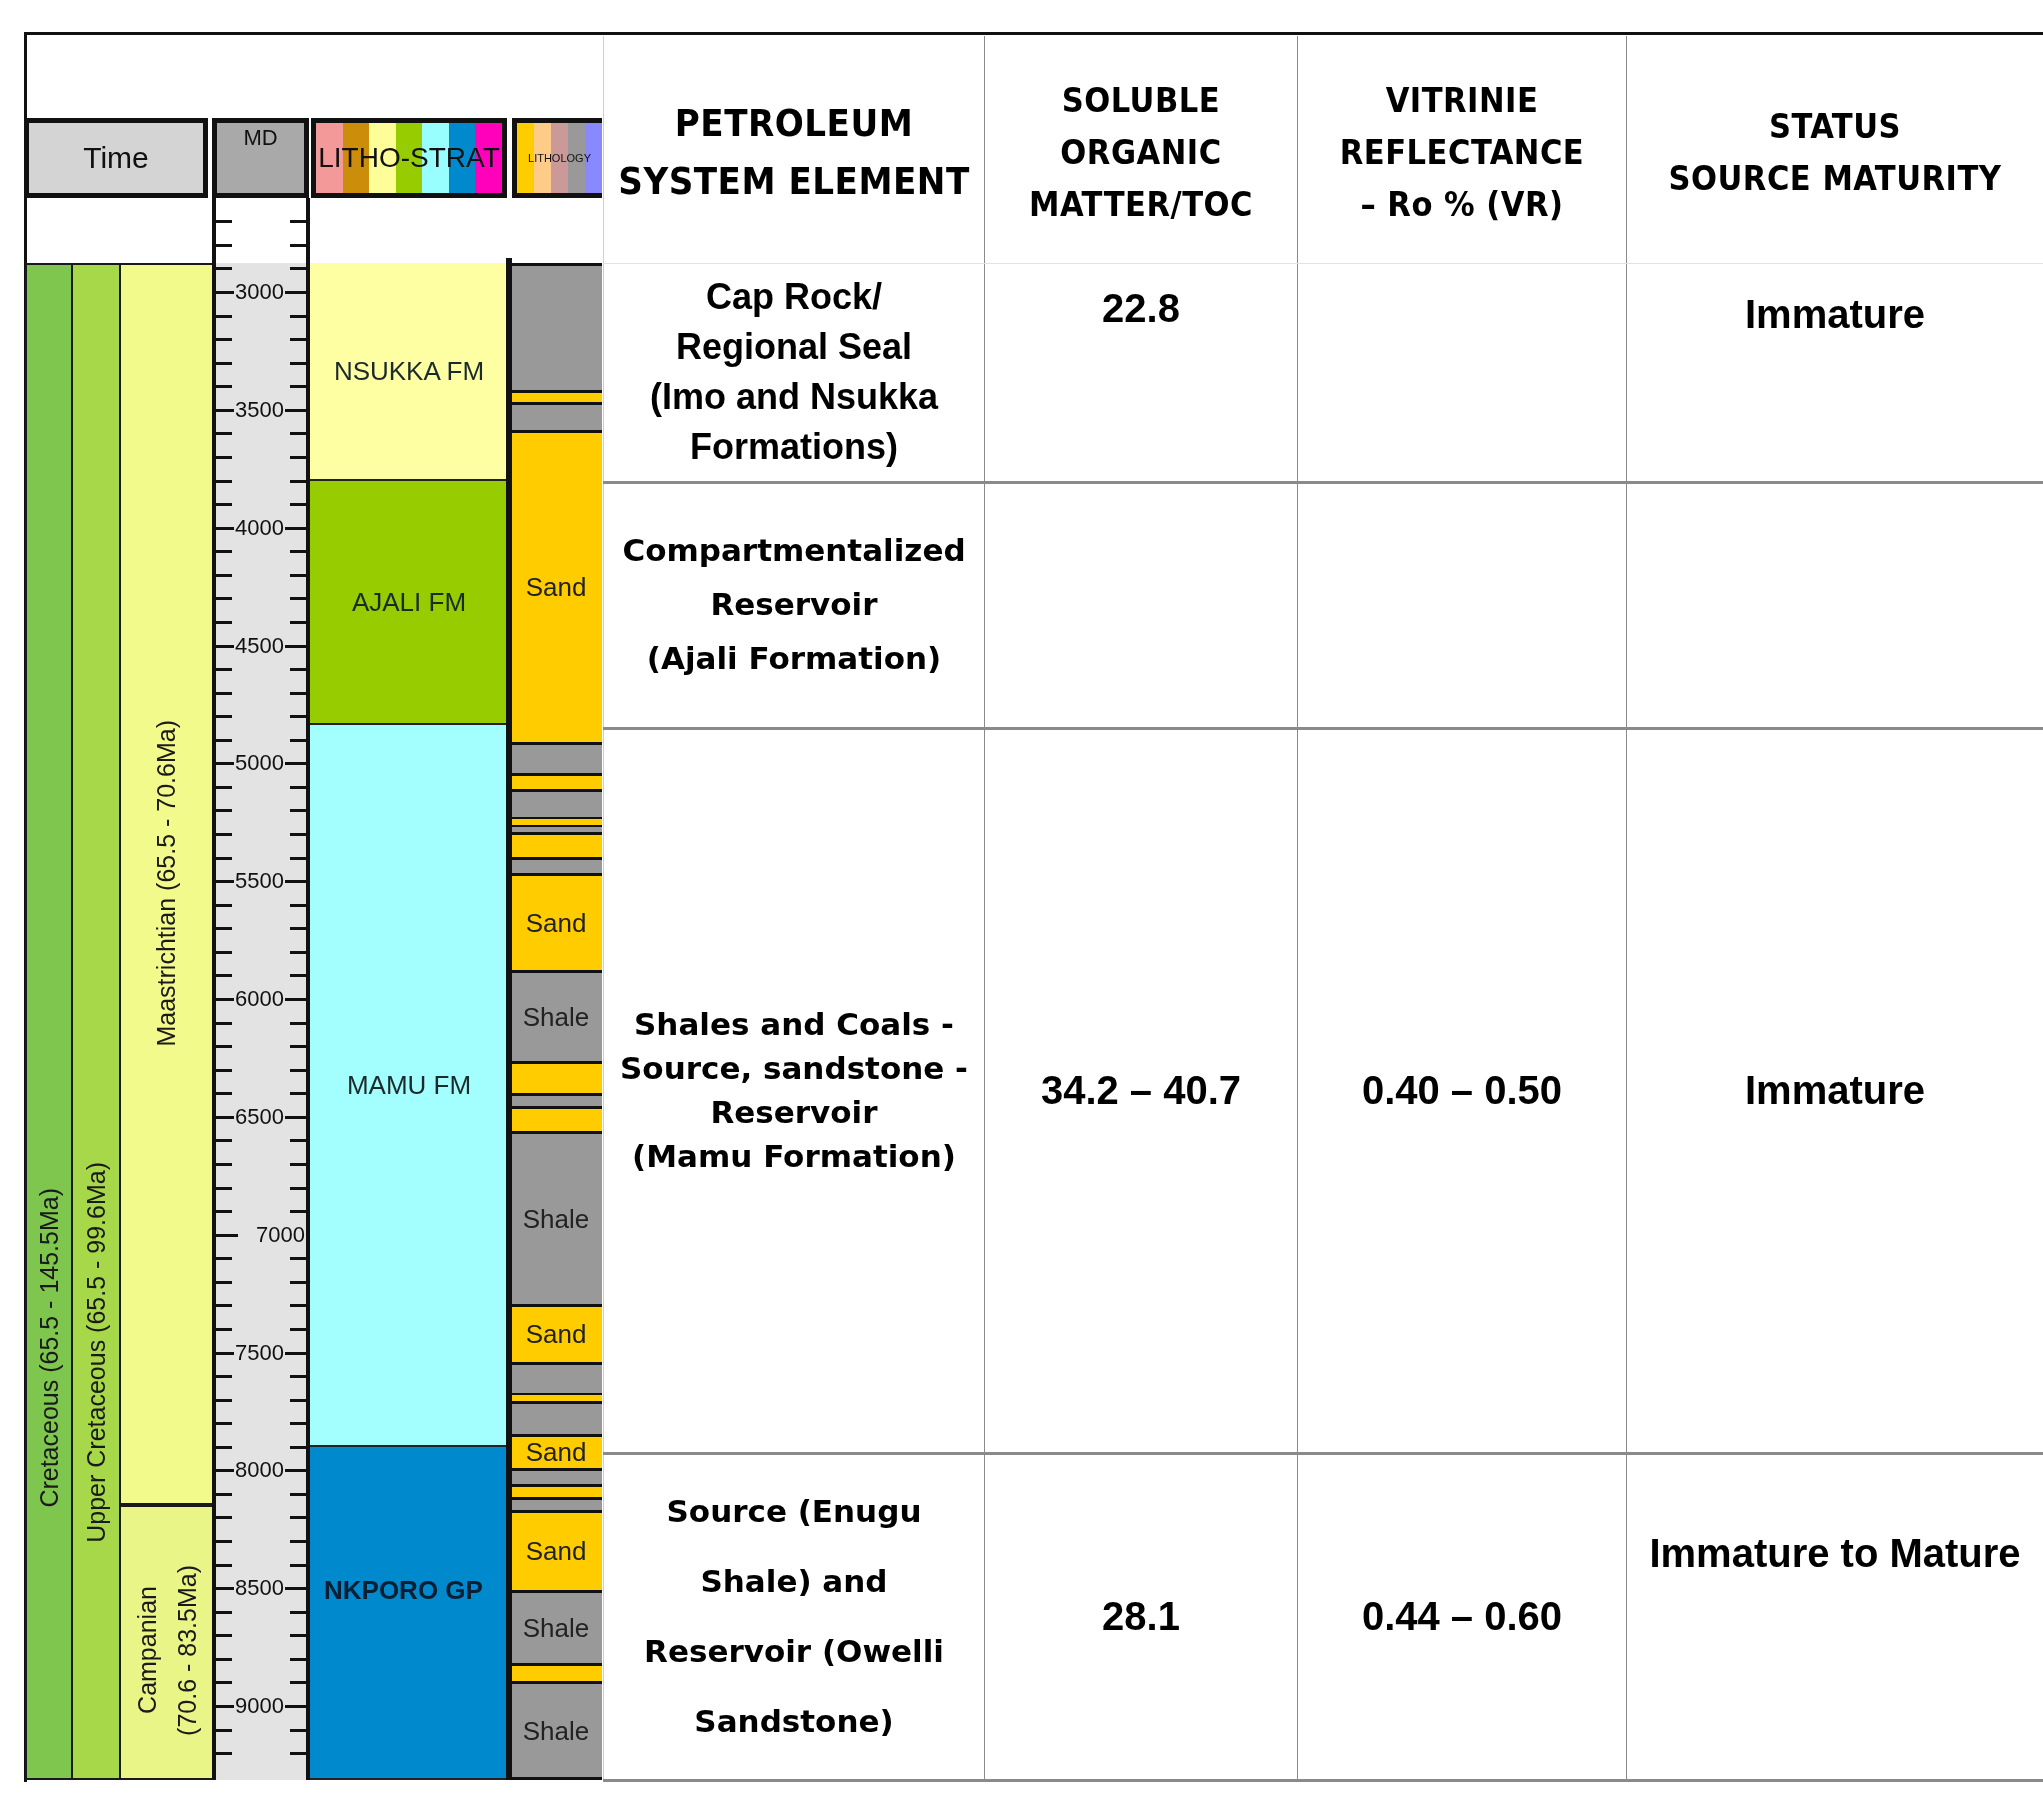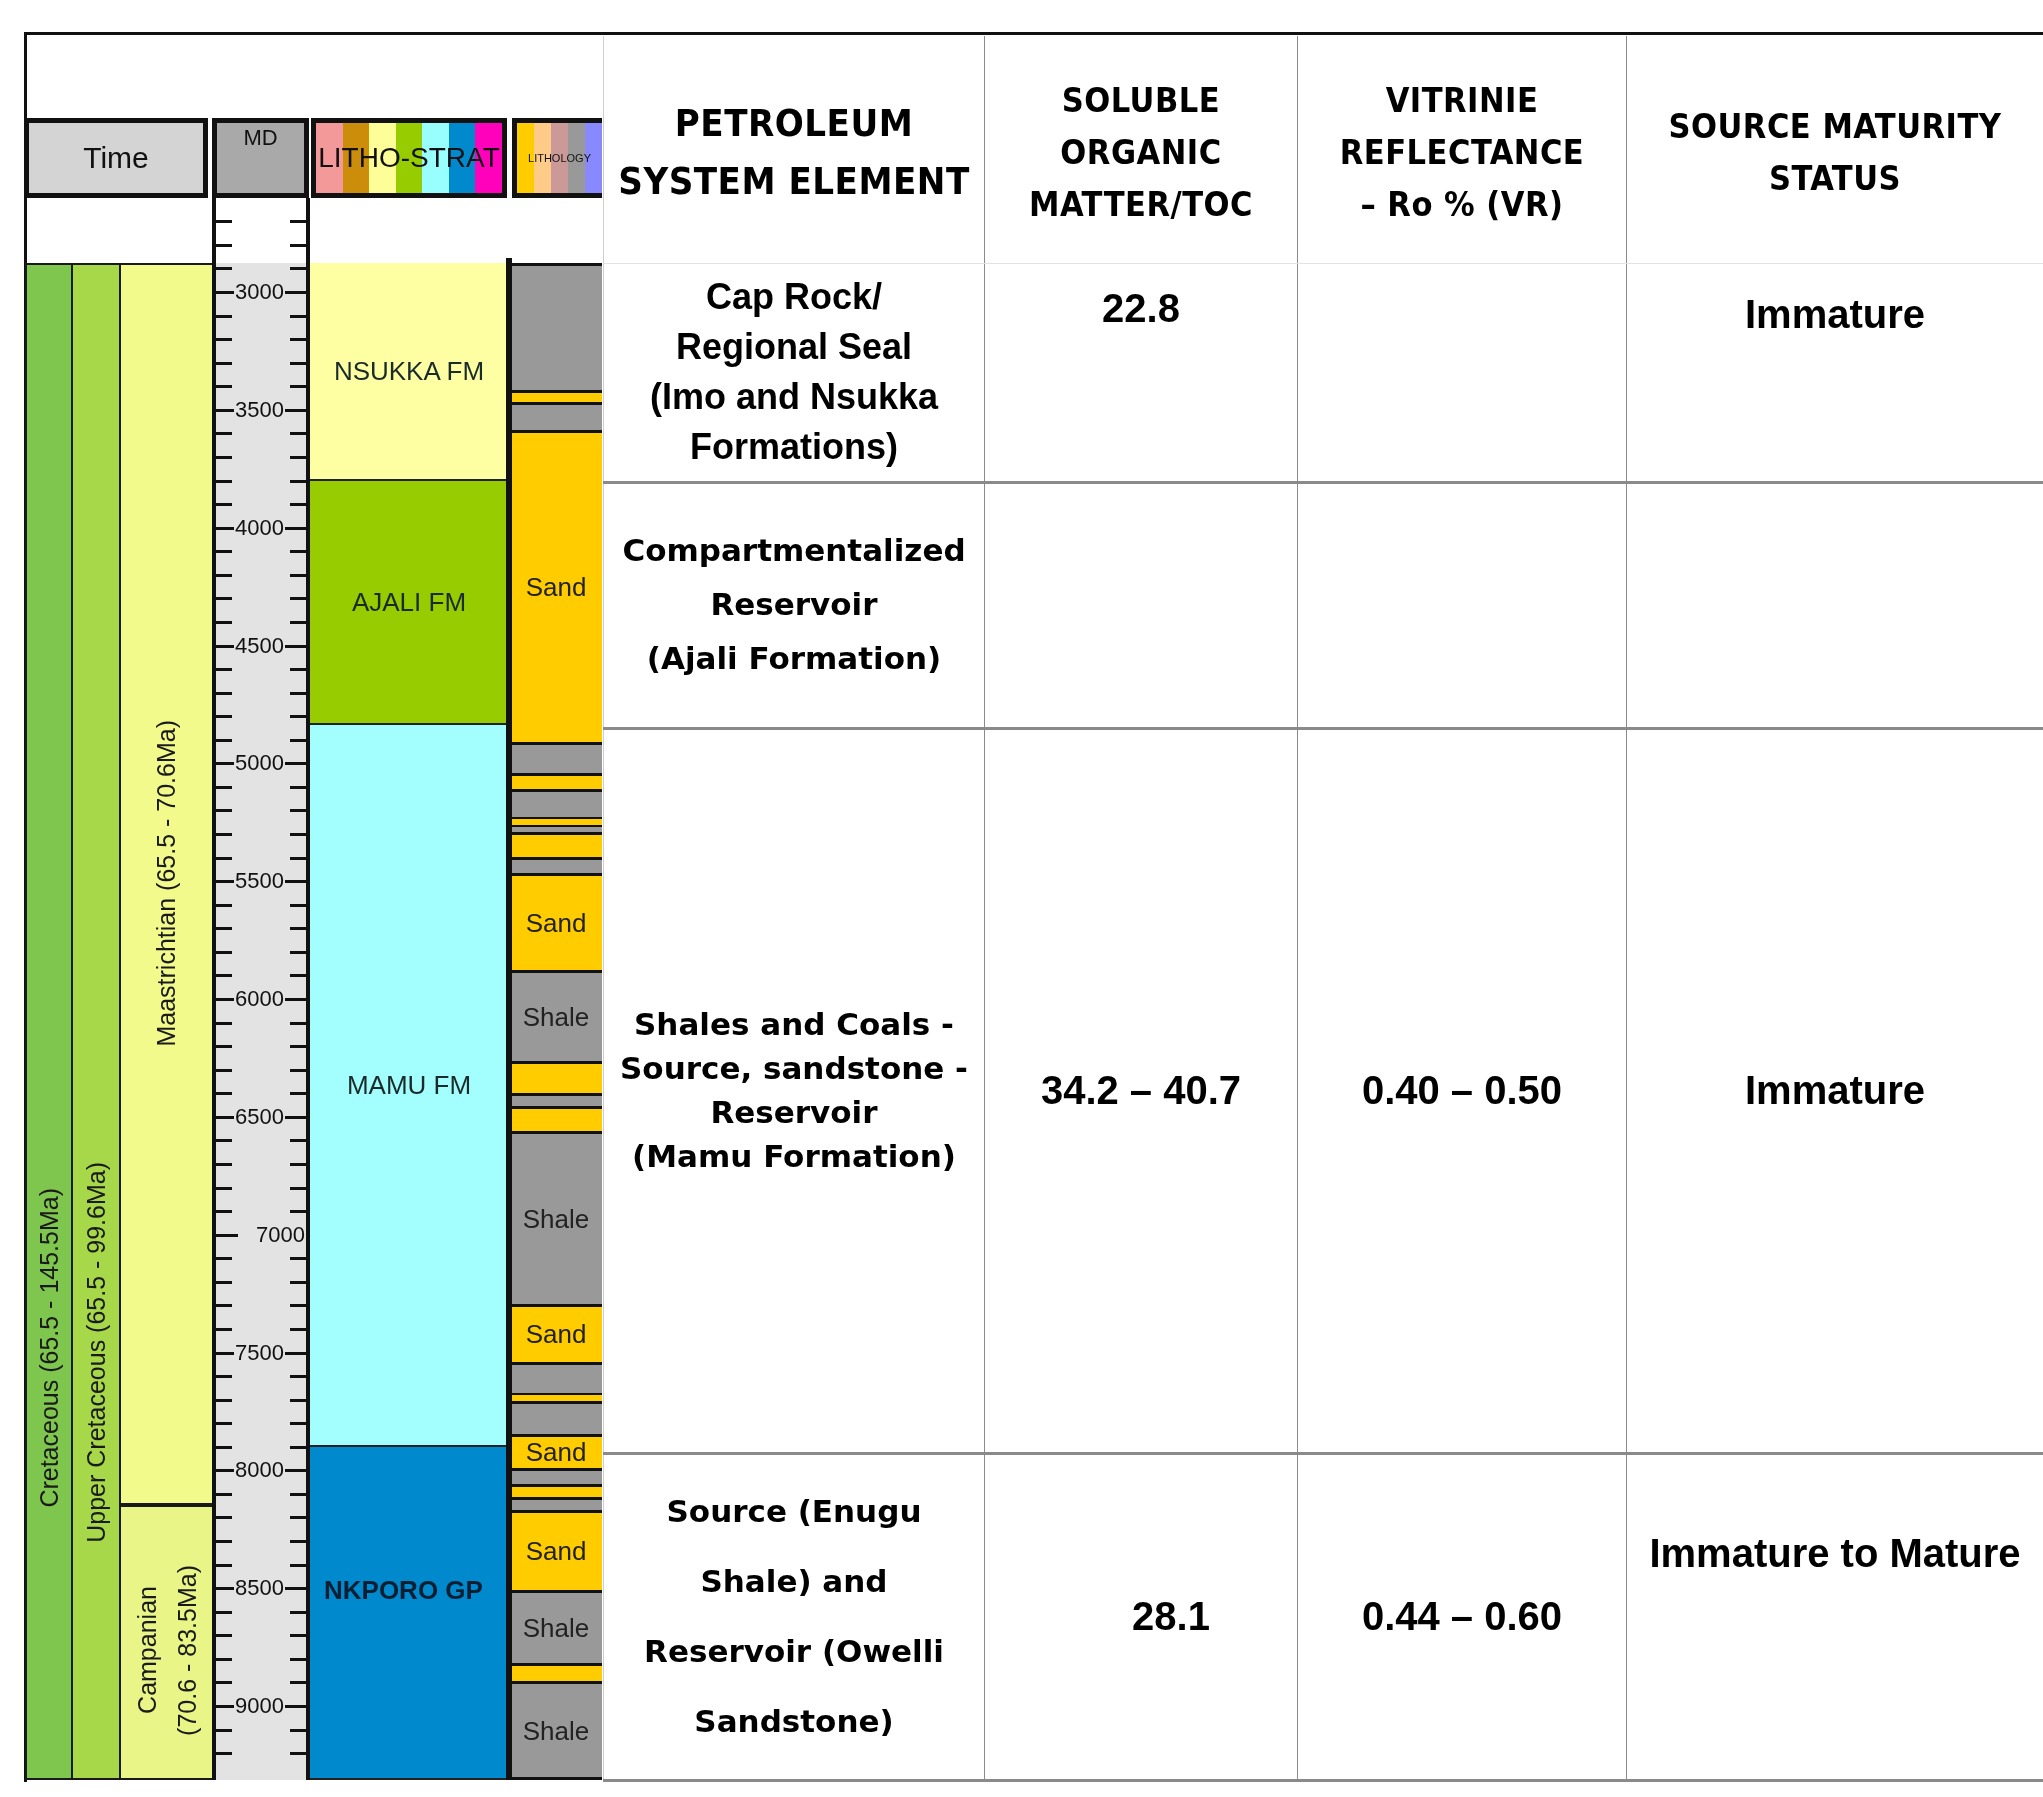--- a/index.html
+++ b/index.html
@@ -329,22 +329,22 @@
 </div>
 <div class="abs th" style="left:1298px; top:40px; width:328px; height:223px;">
   <div>
     <div>VITRINIE</div>
     <div>REFLECTANCE</div>
     <div>– Ro % (VR)</div>
   </div>
 </div>
 <div class="abs th" style="left:1627px; top:40px; width:416px; height:223px;">
   <div>
+    <div>STATUS</div>
     <div>SOURCE MATURITY</div>
-    <div>STATUS</div>
   </div>
 </div>
 
 <div id="table-rows">
     <div>
       <div class="abs td semibold" style="left:604px; top:263px; width:380px; height:218px;line-height:50px; font-weight:bold; font-family:&quot;Liberation Sans&quot;, sans-serif;">
         <div>Cap Rock/</div>
         <div>Regional Seal</div>
         <div>(Imo and Nsukka</div>
         <div>Formations)</div>
@@ -384,21 +384,21 @@
         <span>Immature</span>
       </div>
     </div>
     <div>
       <div class="abs td bold" style="left:604px; top:1452px; width:380px; height:327px;gap:26px;">
         <div>Source (Enugu</div>
         <div>Shale) and</div>
         <div>Reservoir (Owelli</div>
         <div>Sandstone)</div>
       </div>
-      <div class="abs td val" style="left:1015px; top:1452px; width:312px; height:327px;text-align:center;">
+      <div class="abs td val" style="left:985px; top:1452px; width:312px; height:327px;text-align:center;">
         <span>28.1</span>
       </div>
       <div class="abs td val" style="left:1298px; top:1452px; width:328px; height:327px;">
         <span>0.44 – 0.60</span>
       </div>
       <div class="abs td val" style="left:1627px; top:1436px; width:416px; height:233px;">
         <span>Immature to Mature</span>
       </div>
     </div>
   </div>

